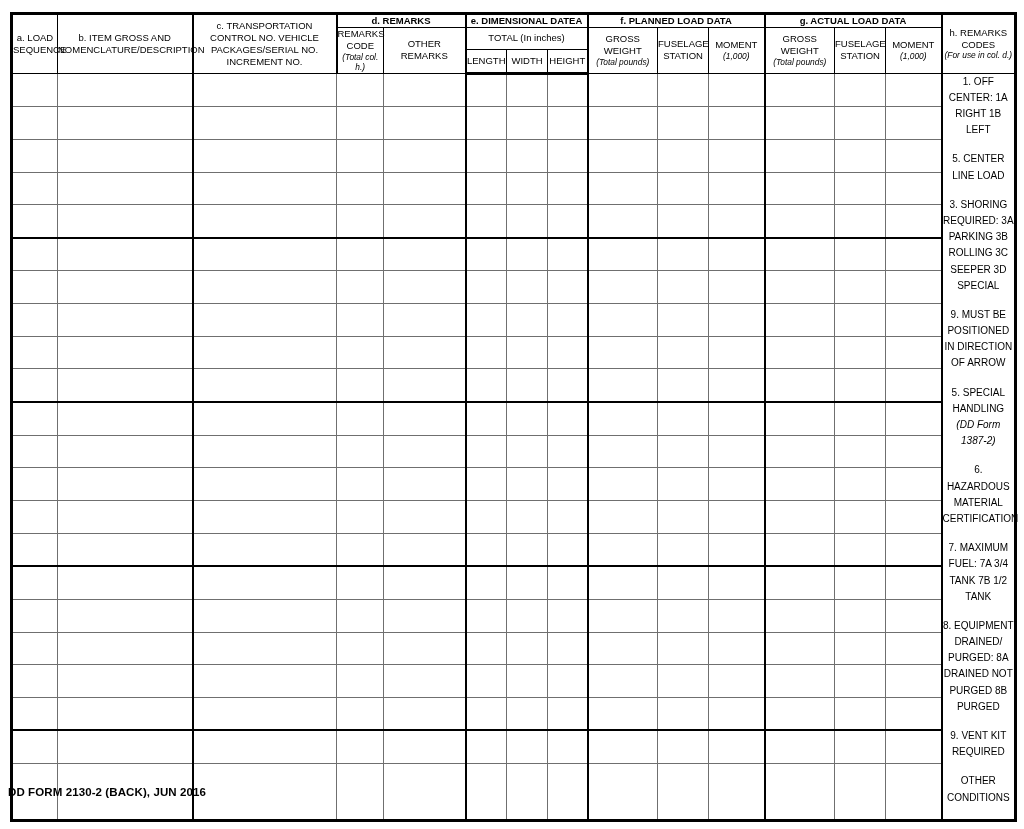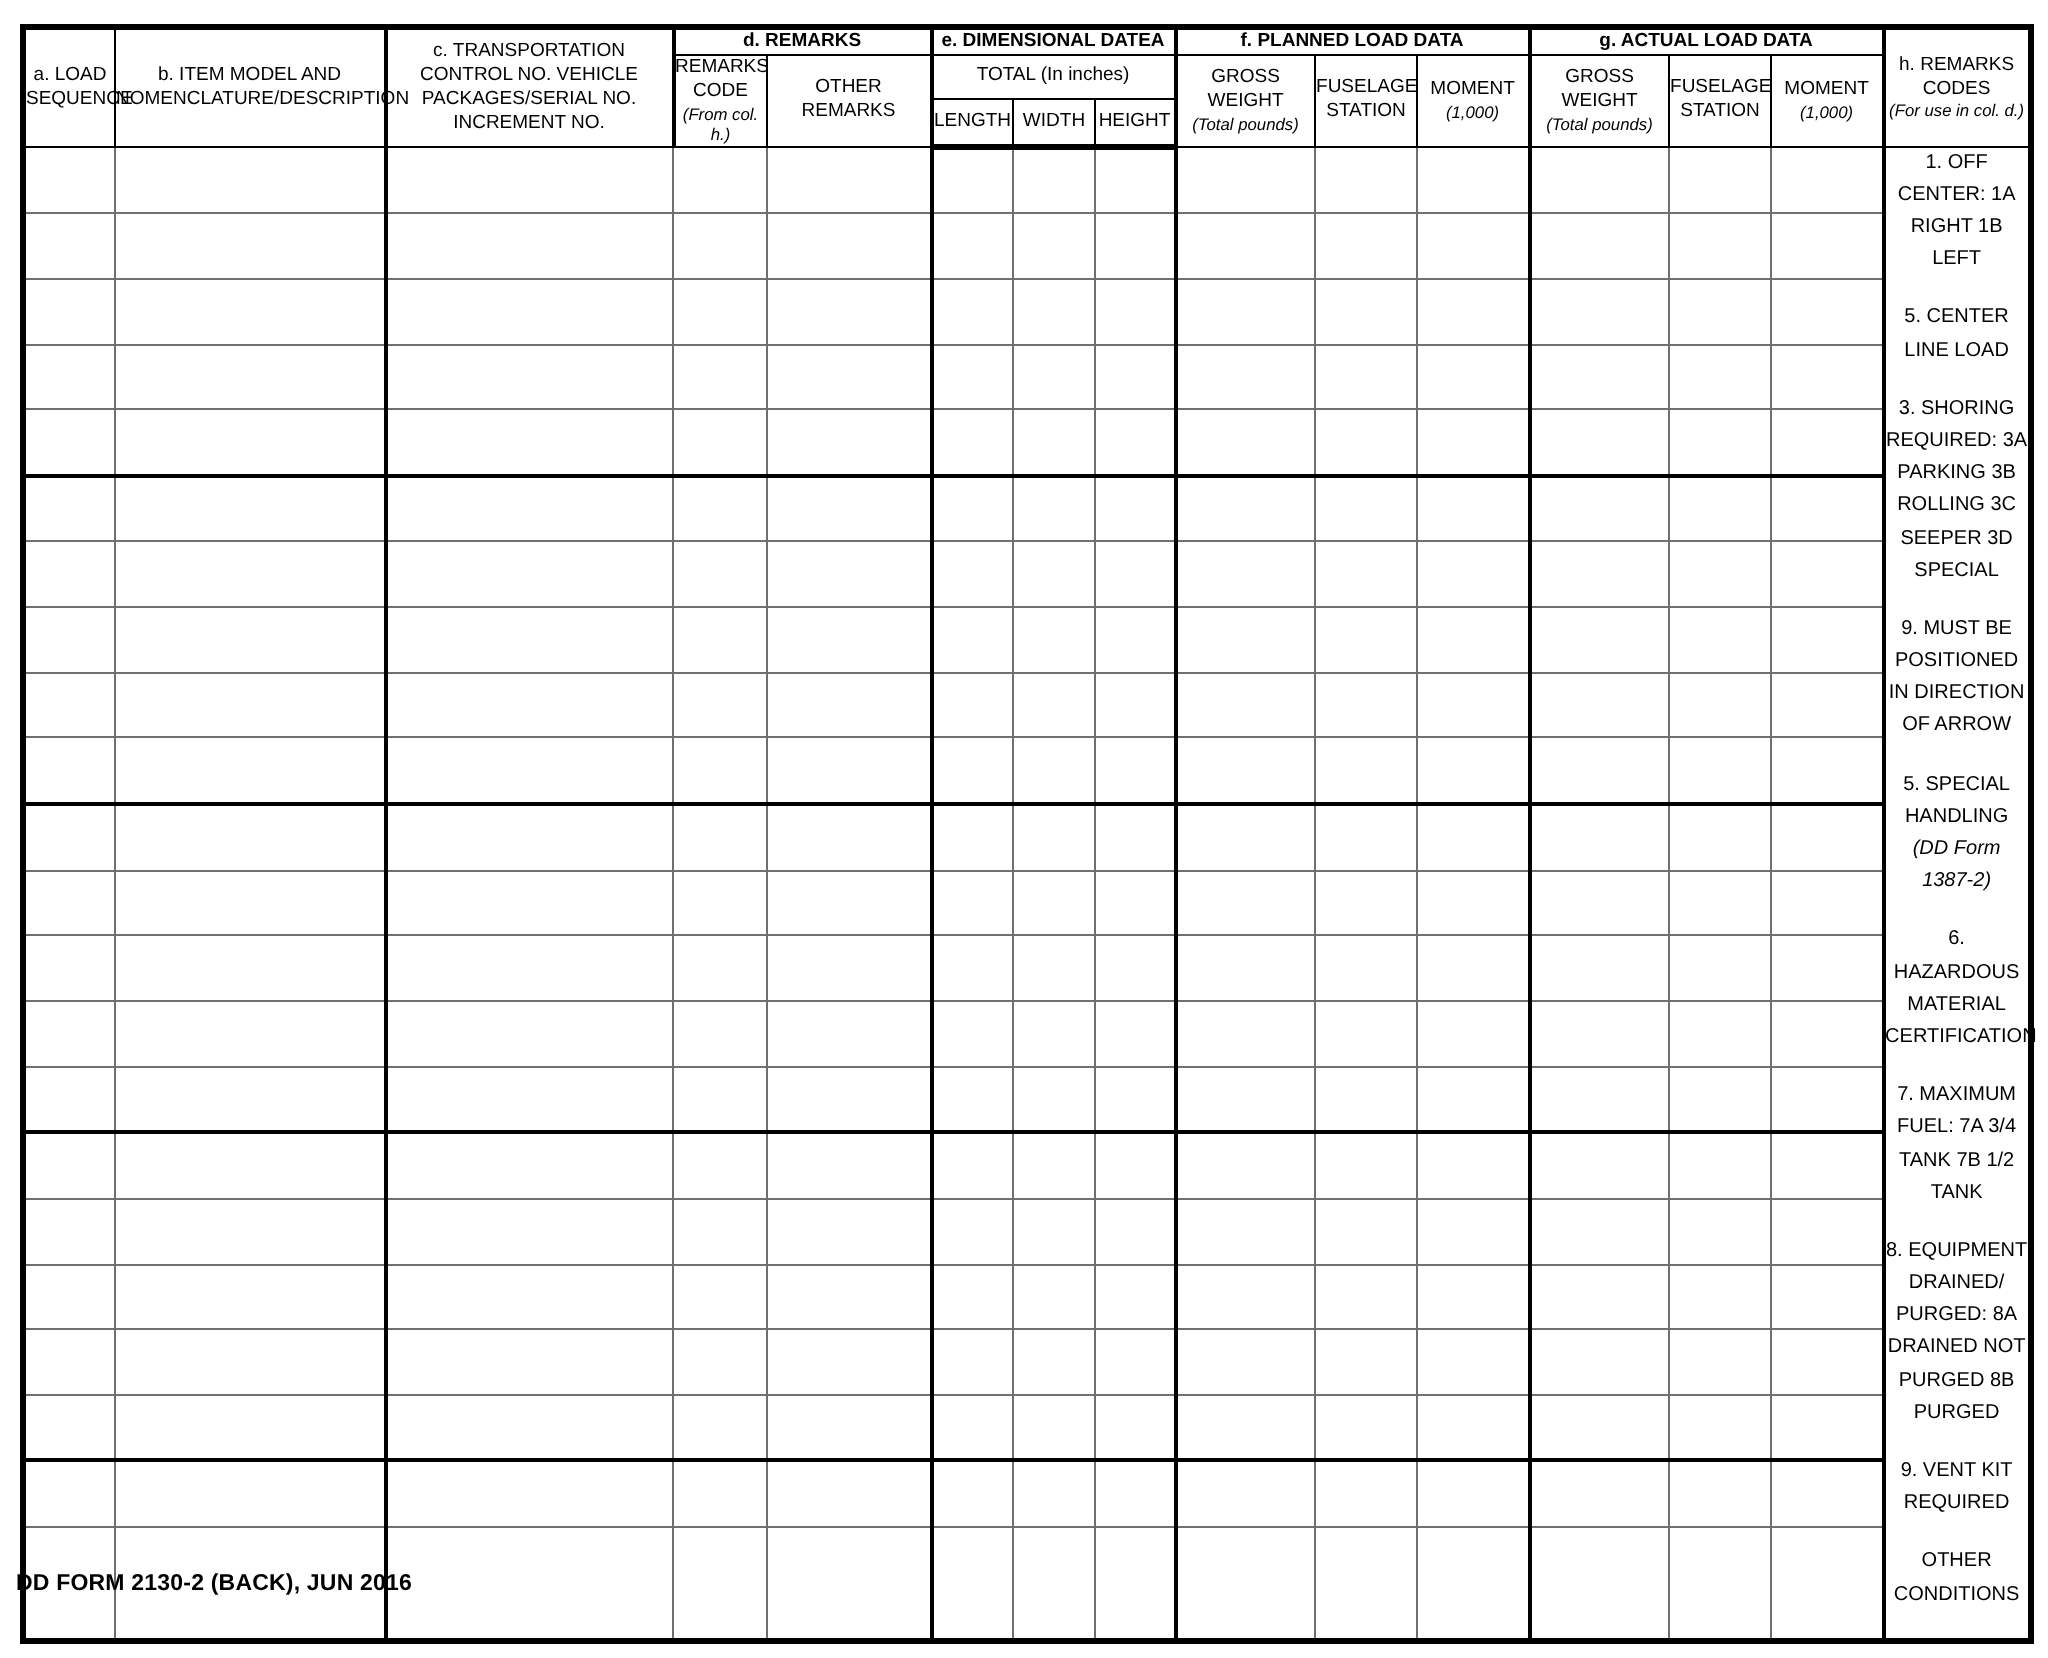--- a/index.html
+++ b/index.html
@@ -122,36 +122,36 @@
       <col style="width:56px">
       <col style="width:70px">
       <col style="width:51px">
       <col style="width:56px">
       <col style="width:74px">
     </colgroup>
     <tbody id="table-body">
 
       <tr class="header-row">
         <td class="hdr hdr-left" rowspan="3">a. LOAD SEQUENCE</td>
-        <td class="hdr hdr-left" rowspan="3">b.  ITEM MODEL AND NOMENCLATURE/DESCRIPTION</td>
+        <td class="hdr hdr-left" rowspan="3">b.  ITEM GROSS AND NOMENCLATURE/DESCRIPTION</td>
         <td class="hdr hdr-left vert-thick" rowspan="3">c.  TRANSPORTATION CONTROL NO. VEHICLE PACKAGES/SERIAL NO. INCREMENT NO.</td>
         <td class="hdr hdr-group vert-thick" colspan="2">d. REMARKS</td>
         <td class="hdr hdr-group vert-thick" colspan="3">e. DIMENSIONAL DATEA</td>
         <td class="hdr hdr-group vert-thick" colspan="3">f. PLANNED LOAD DATA</td>
         <td class="hdr hdr-group vert-thick" colspan="3">g. ACTUAL LOAD DATA</td>
         <td class="hdr vert-thick" rowspan="3">
           <div>h. REMARKS CODES</div>
           <div class="ital">(For use in col. d.)</div>
         </td>
       </tr>
 
       <tr class="header-row">
         <td class="hdr vert-thick" rowspan="2">
           <div>REMARKS CODE</div>
-          <div class="ital">(From col. h.)</div>
+          <div class="ital">(Total col. h.)</div>
         </td>
         <td class="hdr" rowspan="2">OTHER REMARKS</td>
         <td class="hdr vert-thick" colspan="3">TOTAL (In inches)</td>
         <td class="hdr vert-thick" rowspan="2">
           <div>GROSS WEIGHT</div>
           <div class="ital">(Total pounds)</div>
         </td>
         <td class="hdr" rowspan="2">FUSELAGE STATION</td>
         <td class="hdr" rowspan="2">
           <div>MOMENT</div>

